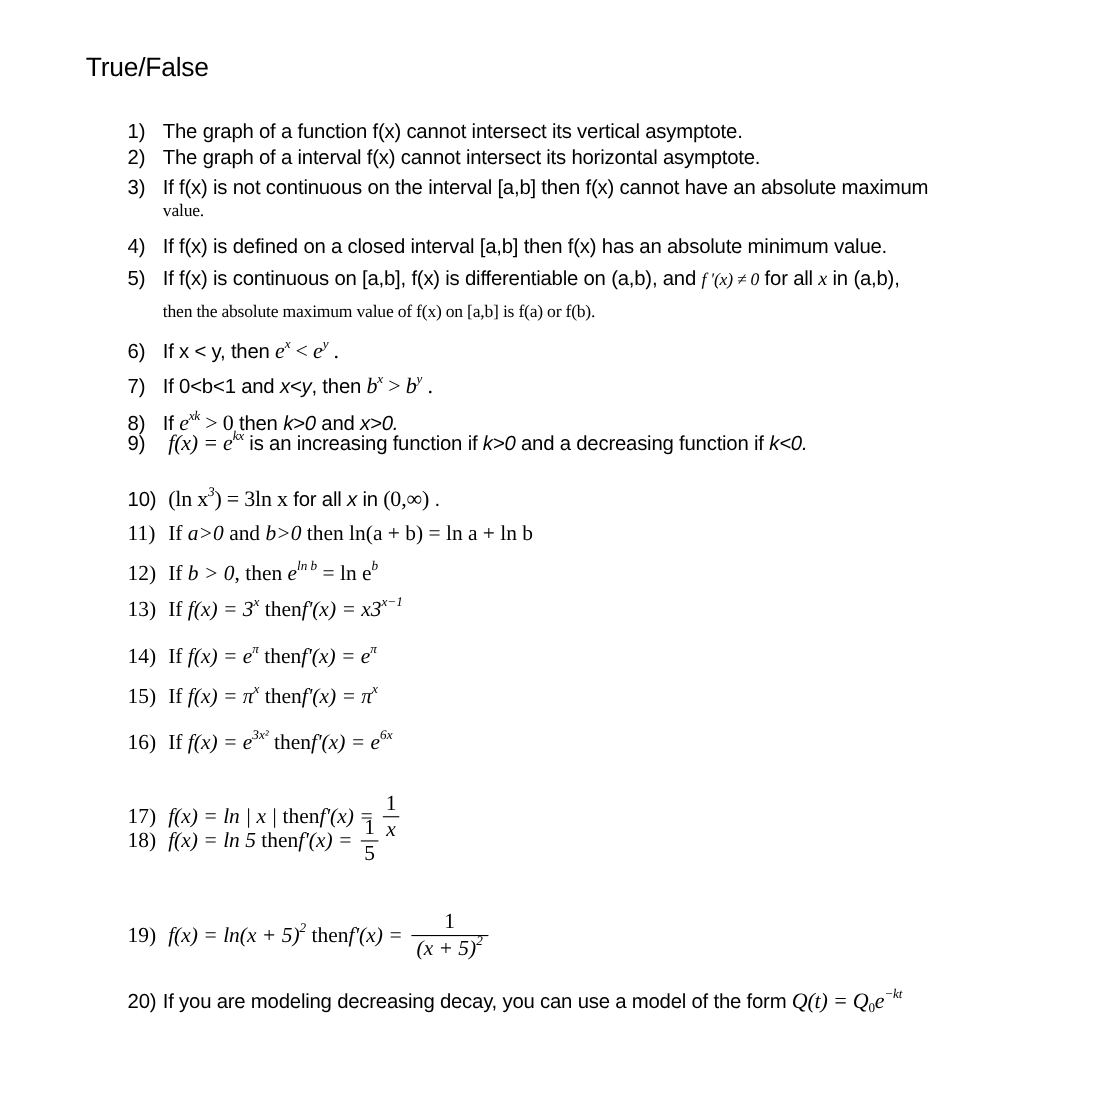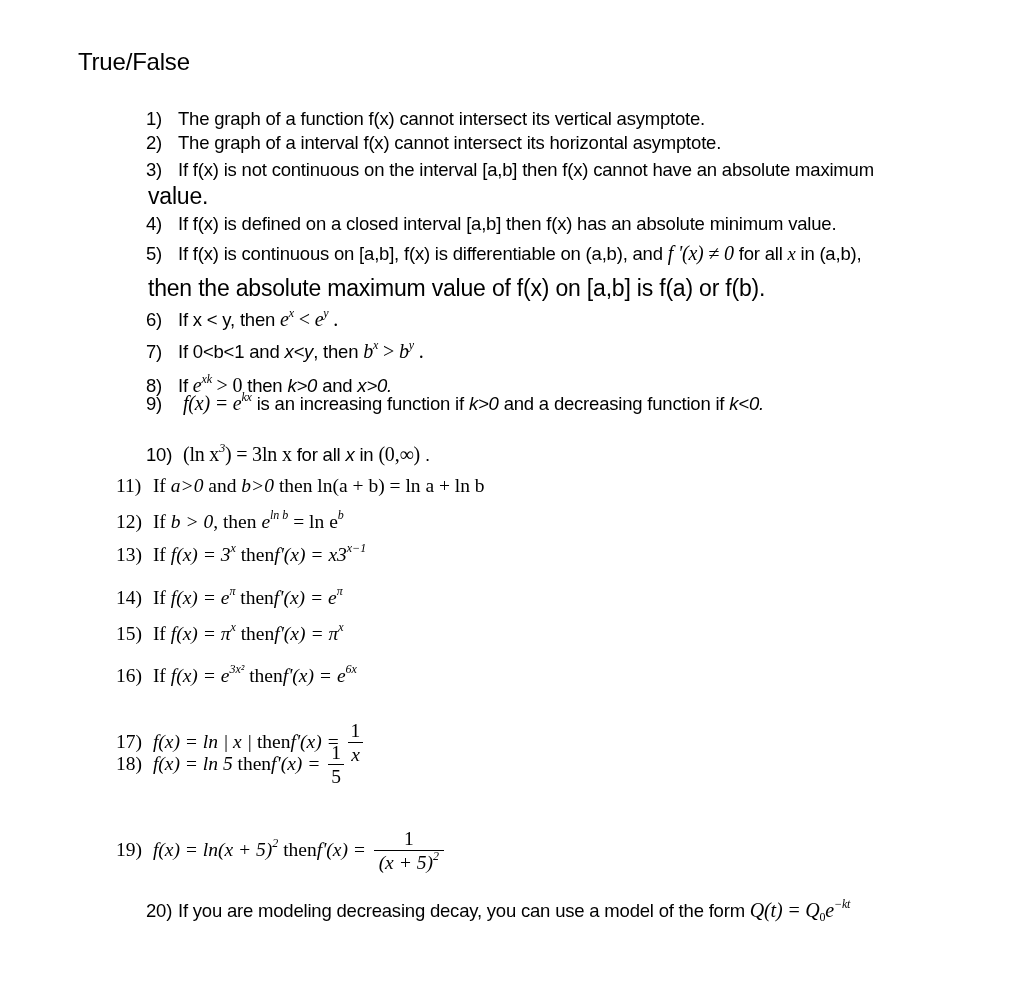--- a/index.html
+++ b/index.html
@@ -1,30 +1,30 @@
 <!DOCTYPE html>
 <html><head>
 <meta charset="utf-8">
 <style>
   html,body{margin:0;padding:0;background:#fff;}
   body{width:1016px;height:1000px;position:relative;overflow:hidden;color:#000;
        font-family:"Liberation Serif","DejaVu Serif",serif;}
   .title{position:absolute;left:78px;top:48px;font-size:24px;font-family:"Liberation Sans","DejaVu Sans",sans-serif;letter-spacing:-0.2px;}
   .q{position:absolute;left:116px;font-size:19.5px;white-space:nowrap;line-height:24px;}
-  .sans{font-family:"Liberation Sans","DejaVu Sans",sans-serif;font-size:18.5px;letter-spacing:-0.2px;margin-left:30px;}
+  .sans{font-family:"Liberation Sans","DejaVu Sans",sans-serif;font-size:18.5px;letter-spacing:-0.2px;}
   .serif{font-family:"Liberation Serif","DejaVu Serif",serif;}
   .n1{display:inline-block;width:32px;}
   .n2{display:inline-block;width:32px;}
   i{font-style:italic;}
   sup{font-size:12px;vertical-align:9px;line-height:0;font-style:italic;}
   sub{font-size:12px;vertical-align:-4px;line-height:0;}
   .frac{display:inline-block;vertical-align:middle;text-align:center;margin-left:3px;}
   .frac .top{display:block;border-bottom:1.2px solid #000;padding:0 3px;line-height:22px;}
   .frac .bot{display:block;line-height:24px;}
-  .cont{position:absolute;left:148px;font-size:23px;font-family:Liberation Sans, sans-serif;letter-spacing:-0.2px;}
+  .cont{position:absolute;left:148px;font-size:16px;font-family:Liberation Serif, serif;letter-spacing:-0.2px;}
 </style>
 </head>
 <body>
 
 <div class="title">True/False</div>
 
 <div class="q sans" style="top:107px">
   <span class="n1">1)</span><span>The graph of a function f(x) cannot intersect its vertical asymptote.</span>
 </div>
 
@@ -36,21 +36,21 @@
   <span class="n1">3)</span><span>If f(x) is not continuous on the interval [a,b] then f(x) cannot have an absolute maximum</span>
 </div>
 <div class="cont" style="top:183px">value.</div>
 
 <div class="q sans" style="top:212px">
   <span class="n1">4)</span><span>If f(x) is defined on a closed interval [a,b] then f(x) has an absolute minimum value.</span>
 </div>
 
 <div class="q sans" style="top:241px">
   <span class="n1">5)</span><span>If f(x) is continuous on [a,b], f(x) is differentiable on (a,b), and</span>
-  <i class="serif" style="font-size:20px">f '(x) ≠ 0</i>
+  <i class="serif" style="font-size:16px">f '(x) ≠ 0</i>
   <span>for all</span>
   <i class="serif">x</i>
   <span>in (a,b),</span>
 </div>
 <div class="cont" style="top:275px">then the absolute maximum value of f(x) on [a,b] is f(a) or f(b).</div>
 
 <div class="q sans" style="top:307px">
   <span class="n1">6)</span><span>If x &lt; y, then</span>
   <span class="serif" style="font-size:20px"><i>e</i><sup>x</sup> <span>&lt;</span> <i>e</i><sup>y</sup> <span>.</span></span>
 </div>

